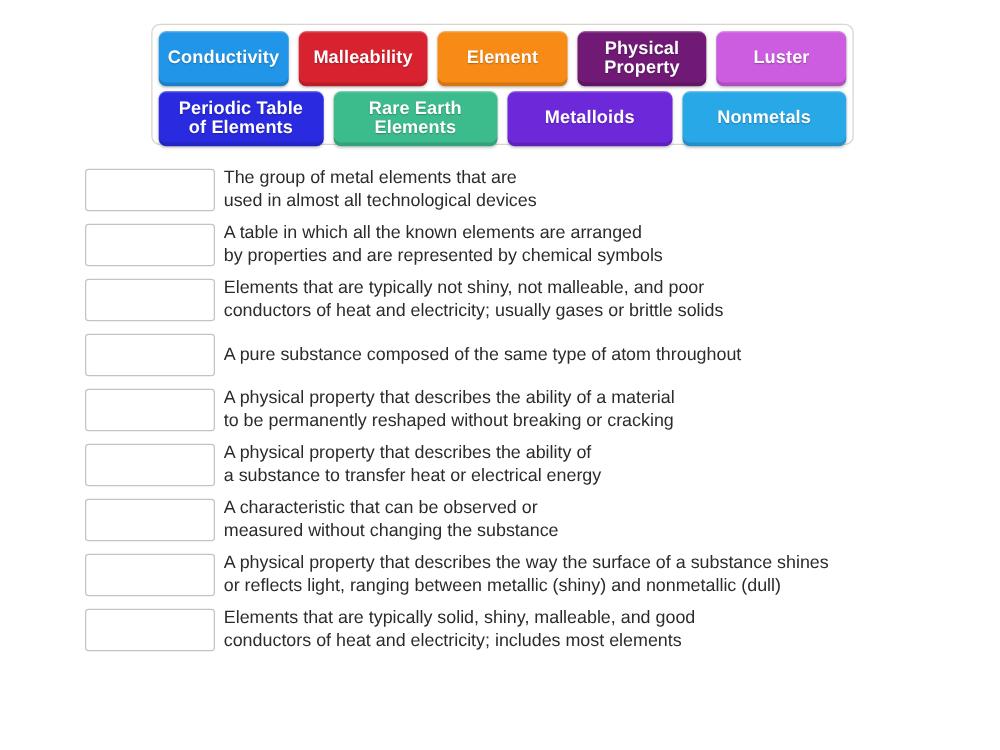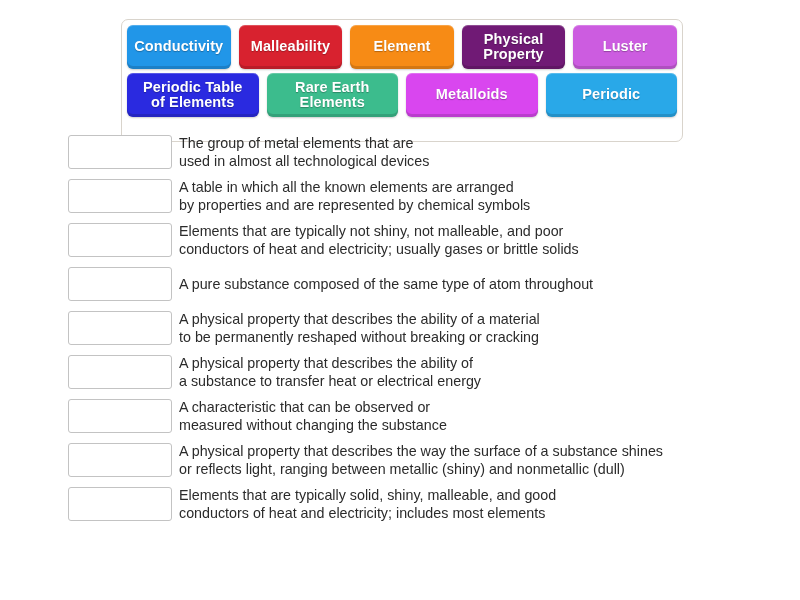--- a/index.html
+++ b/index.html
@@ -13,21 +13,21 @@
     font-family: "Liberation Sans", sans-serif;
     overflow: hidden;
   }
 
   
   #word-bank-panel {
     position: absolute;
     left: 121px;
     top: 19px;
     width: 562px;
-    height: 123px;
+    height: 97px;
     box-sizing: border-box;
     border: 1px solid #d9d4cc;
     border-radius: 7px;
     background: #ffffff;
     padding: 5px 5px 4px 5px;
   }
   .tile-row {
     display: flex;
     gap: 8px;
     height: 44px;
@@ -118,25 +118,25 @@
     </div>
     <div class="tile-row">
       <div class="tile" style="background: rgb(42, 42, 224);">
         <span style="white-space: pre-line;">Periodic Table
 of Elements</span>
       </div>
       <div class="tile" style="background: rgb(60, 188, 141); align-items: center;">
         <span style="white-space: pre-line;">Rare Earth
 Elements</span>
       </div>
-      <div class="tile" style="background: #d946ef;">
+      <div class="tile" style="background: #6d28d9;">
         <span style="white-space: pre-line;">Metalloids</span>
       </div>
       <div class="tile" style="background: rgb(41, 168, 232);">
-        <span style="white-space: pre-line;">Periodic</span>
+        <span style="white-space: pre-line;">Nonmetals</span>
       </div>
     </div>
   </div>
 
 <div id="question-list">
     <div class="question-row">
       <div class="drop-zone"></div>
       <div class="definition">The group of metal elements that are
 used in almost all technological devices</div>
     </div>

